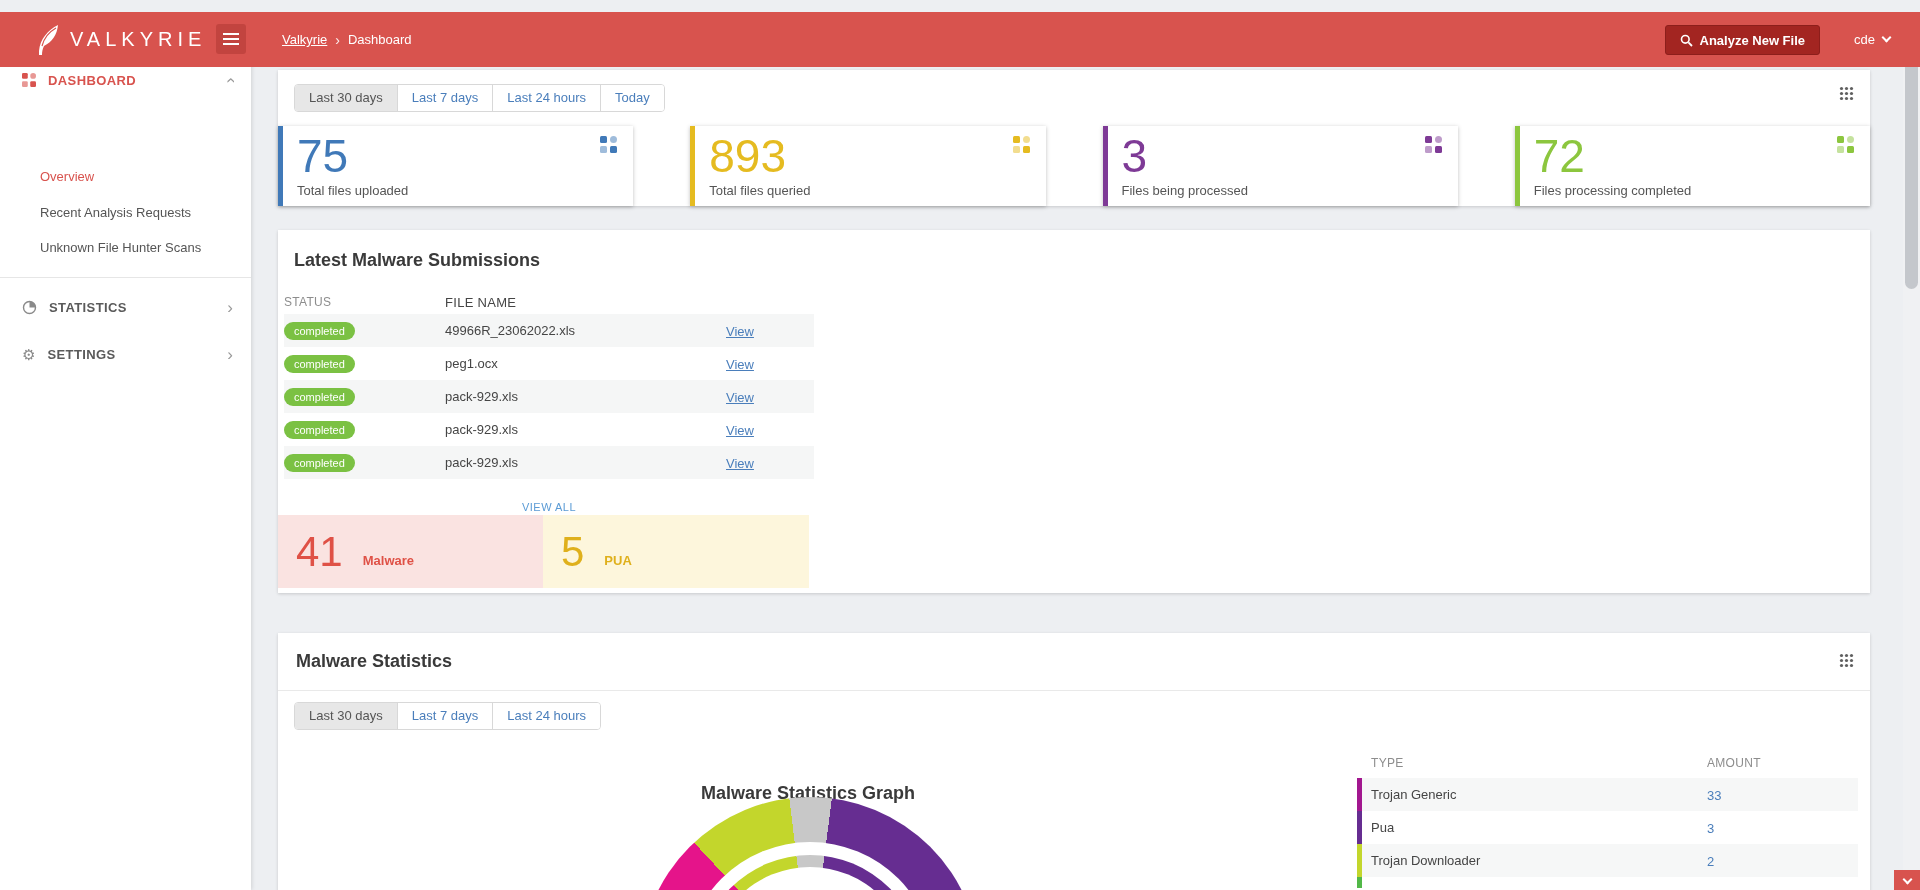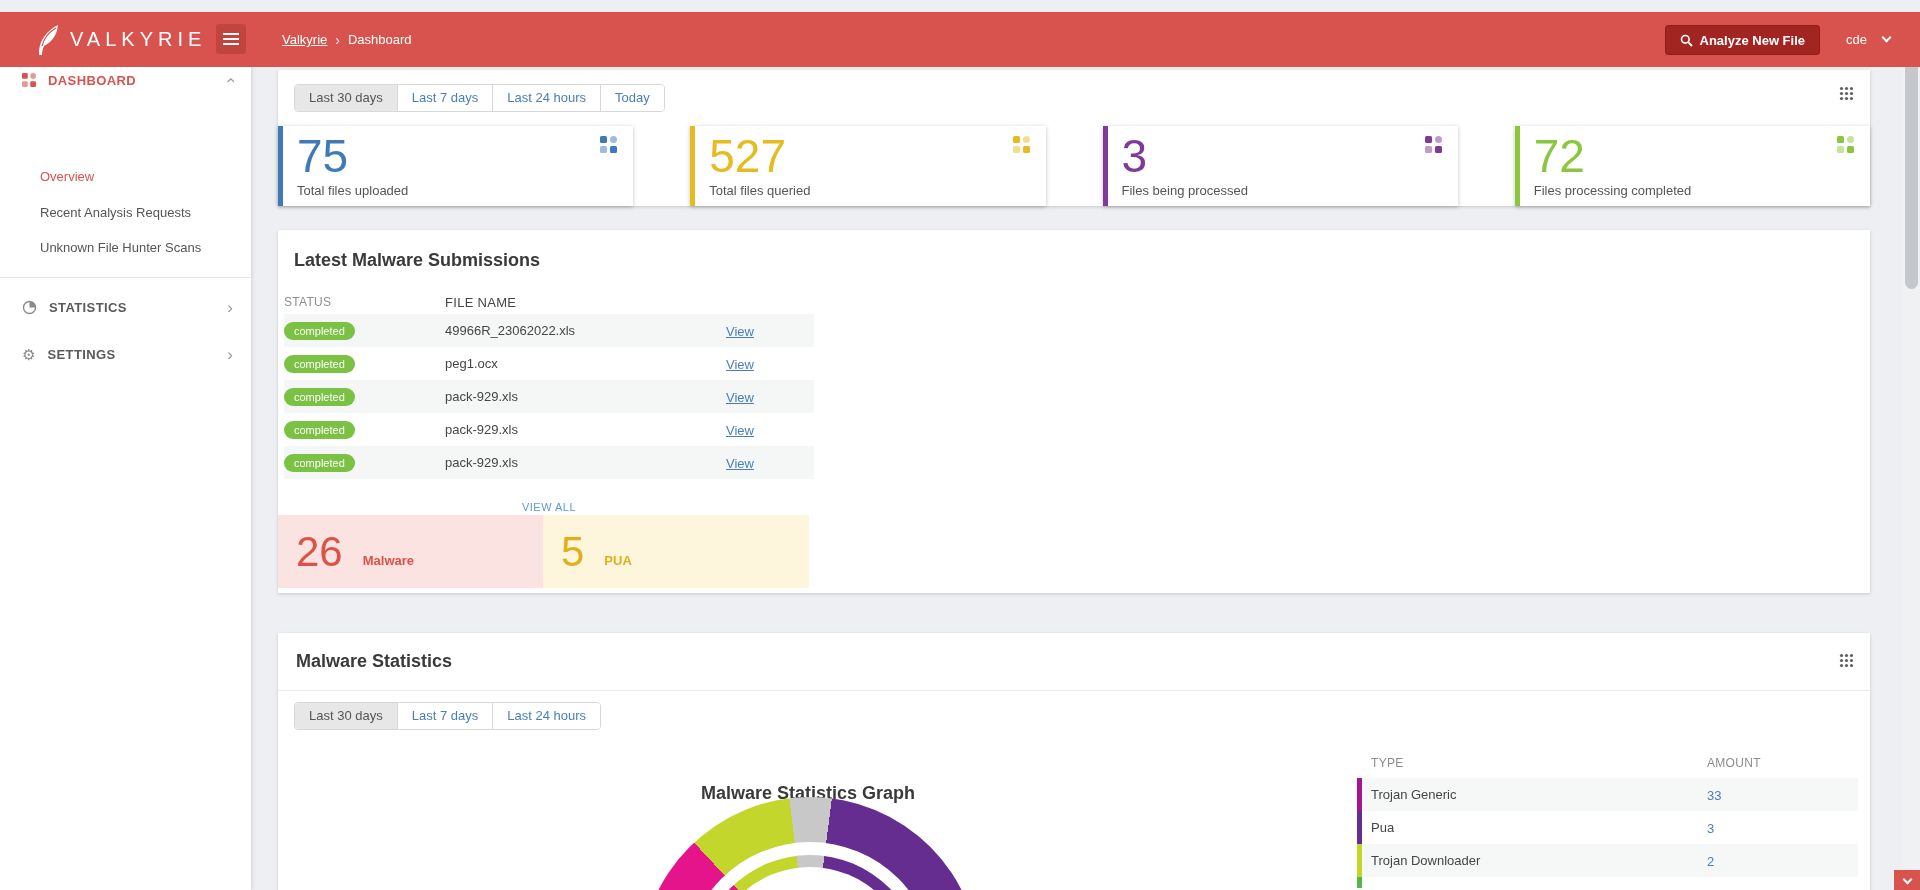--- a/index.html
+++ b/index.html
@@ -27,21 +27,21 @@
   .breadcrumb { position:absolute; left:282px; top:0; height:55px; display:flex; align-items:center; gap:8px; color:#fff; font-size:13px; }
   .breadcrumb .root { text-decoration:underline; cursor:pointer; }
   .breadcrumb .sep { font-size:14px; opacity:.9; }
   .analyze-btn {
     position:absolute; right:100px; top:13px; height:30px;
     background:#a32521; border:1px solid #8d1e1b; border-radius:3px;
     color:#fff; font-size:13px; font-weight:bold; padding:0 14px;
     display:flex; align-items:center; gap:7px; cursor:pointer;
     font-family:"Liberation Sans", sans-serif;
   }
-  .user-menu { position:absolute; right:30px; top:0; height:55px; display:flex; align-items:center; gap:16px; color:#fff; font-size:13px; cursor:pointer; }
+  .user-menu { position:absolute; right:30px; top:0; height:55px; display:flex; align-items:center; gap:8px; color:#fff; font-size:13px; cursor:pointer; }
   .chev-down { width:7px; height:7px; border-left:2px solid #fff; border-bottom:2px solid #fff; transform:rotate(-45deg); margin-top:-4px; }
 
   
   .sidebar {
     position:absolute; top:55px; left:0; width:251px; height:835px;
     background:#fff; box-shadow:1px 0 4px rgba(0,0,0,.12); z-index:20;
   }
   .side-row { position:absolute; left:0; width:100%; height:36px; display:flex; align-items:center; padding:0 18px 0 22px; cursor:pointer; }
   .side-row .lbl { font-size:13px; font-weight:bold; letter-spacing:.4px; margin-left:12px; flex:1; }
   .side-row.dash .lbl { color:#d8534e; }
@@ -245,21 +245,21 @@
         <svg width="17" height="17" viewBox="0 0 17 17" fill="currentColor">
           <rect x="0" y="0" width="7" height="7" rx="1.5"></rect>
           <rect x="10" y="0" width="7" height="7" rx="3.5" opacity="0.5"></rect>
           <rect x="0" y="10" width="7" height="7" rx="1.5" opacity="0.5"></rect>
           <rect x="10" y="10" width="7" height="7" rx="1.5"></rect>
         </svg>
       </span>
     </div>
 
     <div class="stat-card" style="border-left-color: rgb(229, 187, 32);">
-      <div class="stat-value" style="color: rgb(229, 187, 32);">527</div>
+      <div class="stat-value" style="color: rgb(229, 187, 32);">893</div>
       <div class="stat-label">Total files queried</div>
       <span class="stat-icon" style="color: rgb(229, 187, 32);">
         <svg width="17" height="17" viewBox="0 0 17 17" fill="currentColor">
           <rect x="0" y="0" width="7" height="7" rx="1.5"></rect>
           <rect x="10" y="0" width="7" height="7" rx="3.5" opacity="0.5"></rect>
           <rect x="0" y="10" width="7" height="7" rx="1.5" opacity="0.5"></rect>
           <rect x="10" y="10" width="7" height="7" rx="1.5"></rect>
         </svg>
       </span>
     </div>
@@ -325,21 +325,21 @@
       <span class="col-status"><span class="badge" style="background-color: rgb(123, 193, 67);">completed</span></span>
       <span class="col-file">pack-929.xls</span>
       <span class="col-action"><a class="view-link">View</a></span>
     </div>
   </div>
 
   <a class="view-all">VIEW ALL</a>
 
   <div class="sum-row">
     <div class="sum-box" style="background-color: rgb(250, 227, 225);">
-      <span class="sum-value" style="color: rgb(223, 81, 70);">26</span>
+      <span class="sum-value" style="color: rgb(223, 81, 70);">41</span>
       <span class="sum-label" style="color: rgb(223, 81, 70);">Malware</span>
     </div>
     <div class="sum-box" style="width: 266px; background-color: rgb(253, 246, 220);">
       <span class="sum-value" style="color: rgb(223, 176, 28);">5</span>
       <span class="sum-label" style="color: rgb(223, 176, 28);">PUA</span>
     </div>
   </div>
 </section>
 
 <section class="panel panel-c">

